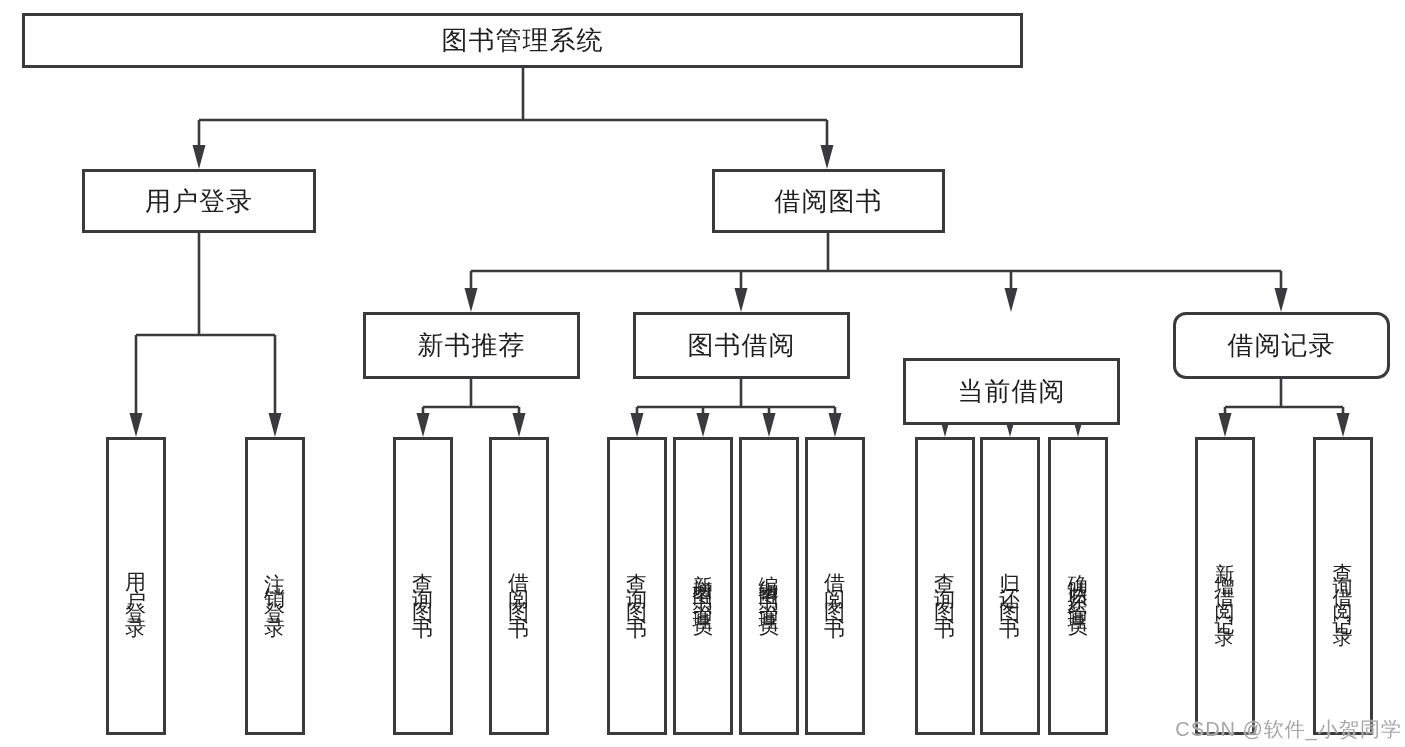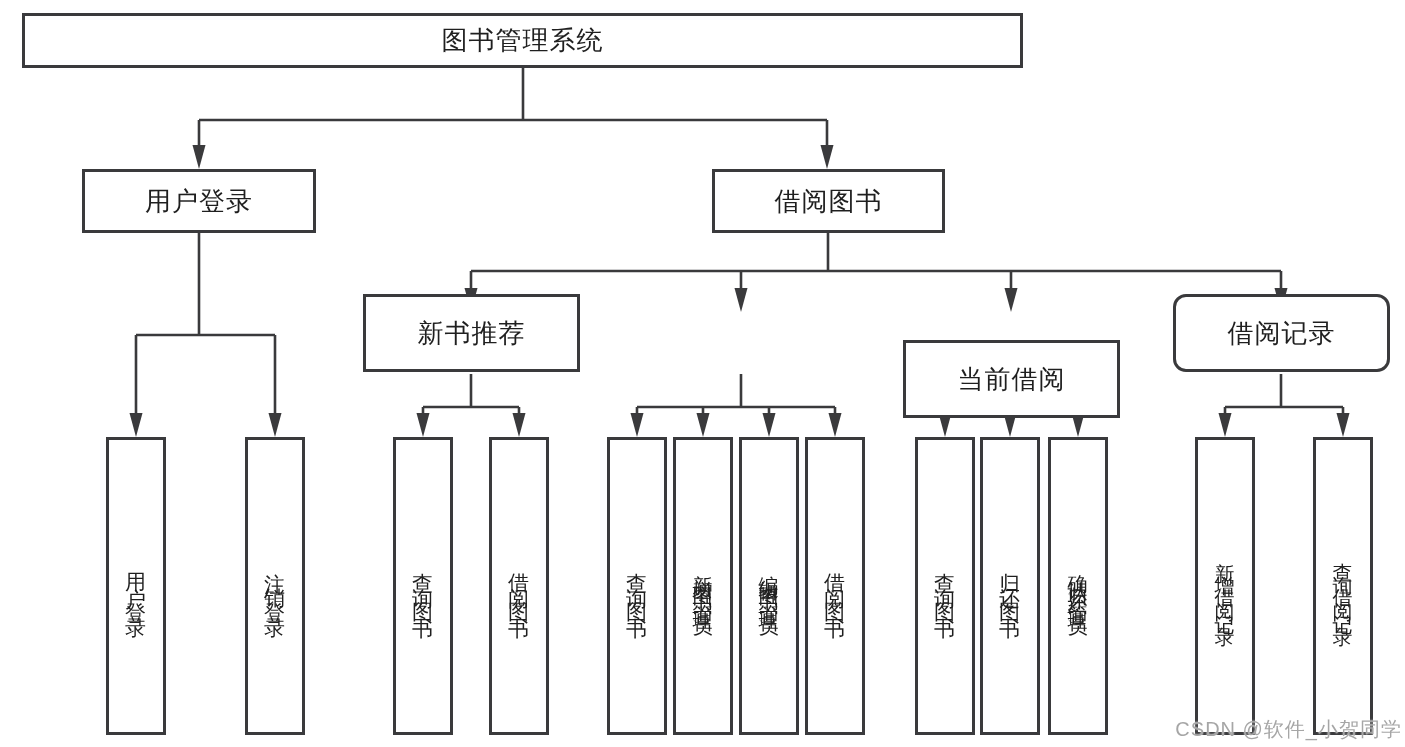--- a/index.html
+++ b/index.html
@@ -21,21 +21,21 @@
     position:absolute;
     box-sizing:border-box;
     border:3px solid var(--line);
     background:#fff;
     display:flex;align-items:center;justify-content:center;
     color:var(--text);
   }
   .h-label{font-size:26px;letter-spacing:1px;white-space:nowrap;}
   .root{left:22px;top:13px;width:1001px;height:55px;}
   .lvl2{top:169px;height:64px;}
-  .lvl3{top:294px;height:78px;width:217px;}
+  .lvl3{top:312px;height:67px;width:217px;}
   .leaf{top:437px;height:298px;width:60px;}
   .leaf .v-label{
     writing-mode:vertical-rl;
     font-size:21px;
     line-height:1;
     white-space:nowrap;
     color:var(--text);
   }
   .len4 .v-label{letter-spacing:15px;font-size:21px;}
   .len6 .v-label{letter-spacing:13px;font-size:20px;}
@@ -103,20 +103,23 @@
   <div class="node lvl2" style="left:82px;width:234px;">
     <span class="h-label">用户登录</span>
   </div>
   <div class="node lvl2" style="left:712px;width:233px;">
     <span class="h-label">借阅图书</span>
   </div>
 
   <div class="node lvl3" style="left:363px;">
     <span class="h-label">新书推荐</span>
   </div>
+  <div class="node lvl3" style="left:633px;">
+    <span class="h-label">图书借阅</span>
+  </div>
   <div class="node lvl3" style="left:903px;margin-top:46px;">
     <span class="h-label">当前借阅</span>
   </div>
   <div class="node lvl3" style="left:1173px;border-radius:13px;">
     <span class="h-label">借阅记录</span>
   </div>
 
   <div class="node leaf len4" style="left:106px;">
     <span class="v-label">用户登录</span>
   </div>

